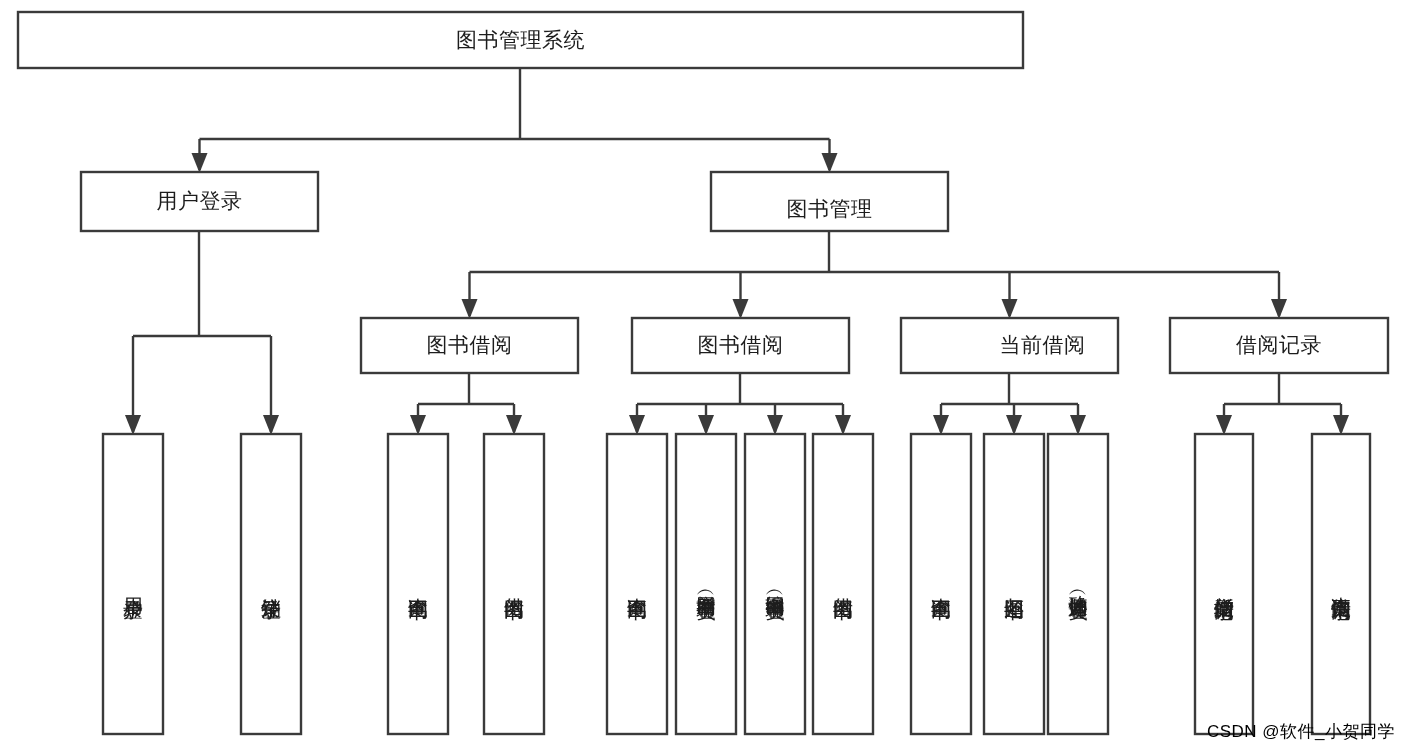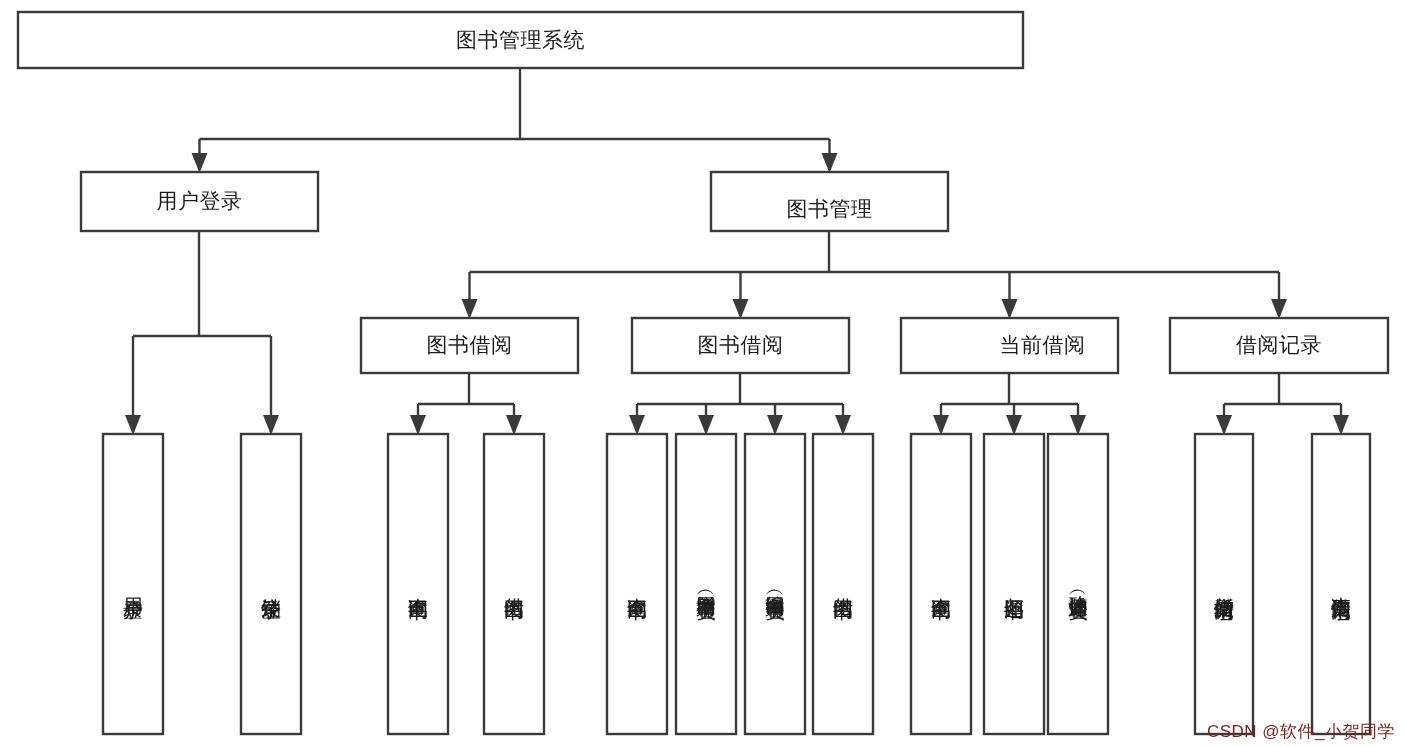--- a/index.html
+++ b/index.html
@@ -71,21 +71,21 @@
     overflow: visible;
   }
   .node-label-v.small {
     font-size: 19px;
   }
   #watermark {
     position: absolute;
     right: 10px;
     bottom: 4px;
     font-size: 17px;
-    color: #7f1d1d;
+    color: #000000;
     letter-spacing: 0.5px;
     white-space: nowrap;
     user-select: none;
   }
 </style>
 </head>
 <body>
 
 <div id="diagram-root">
 

